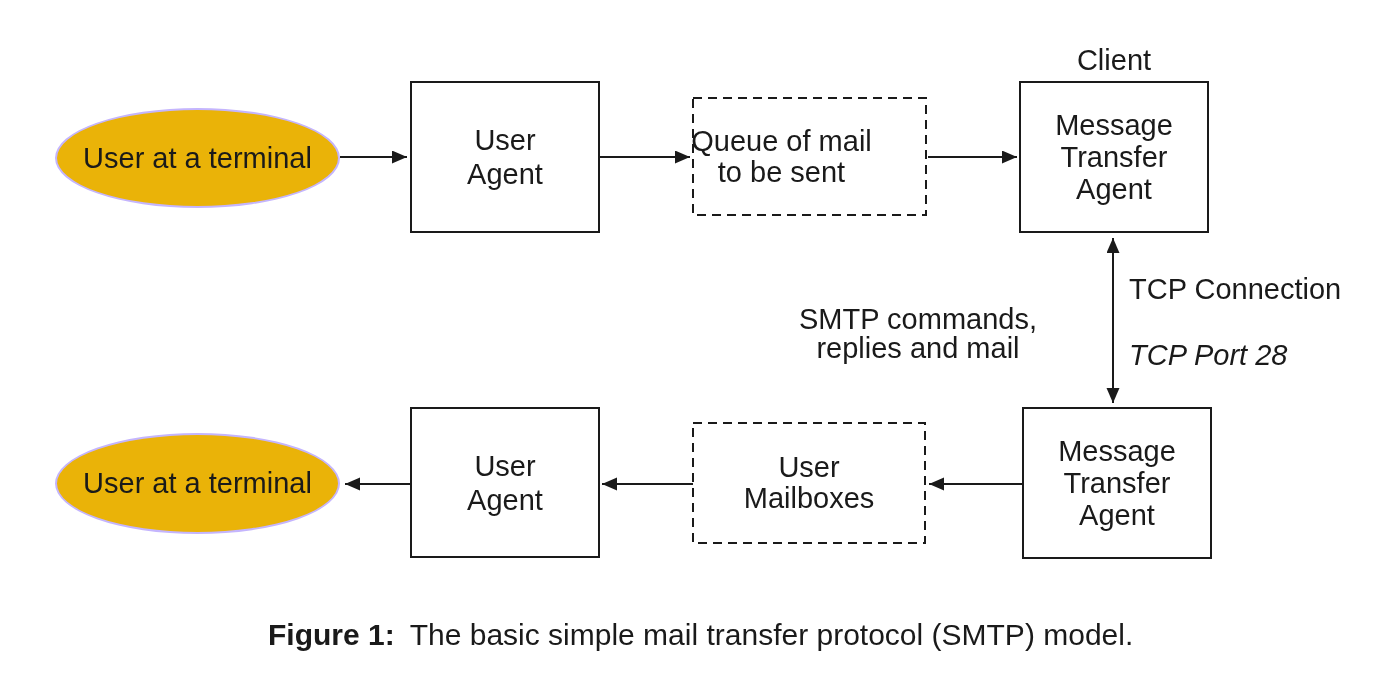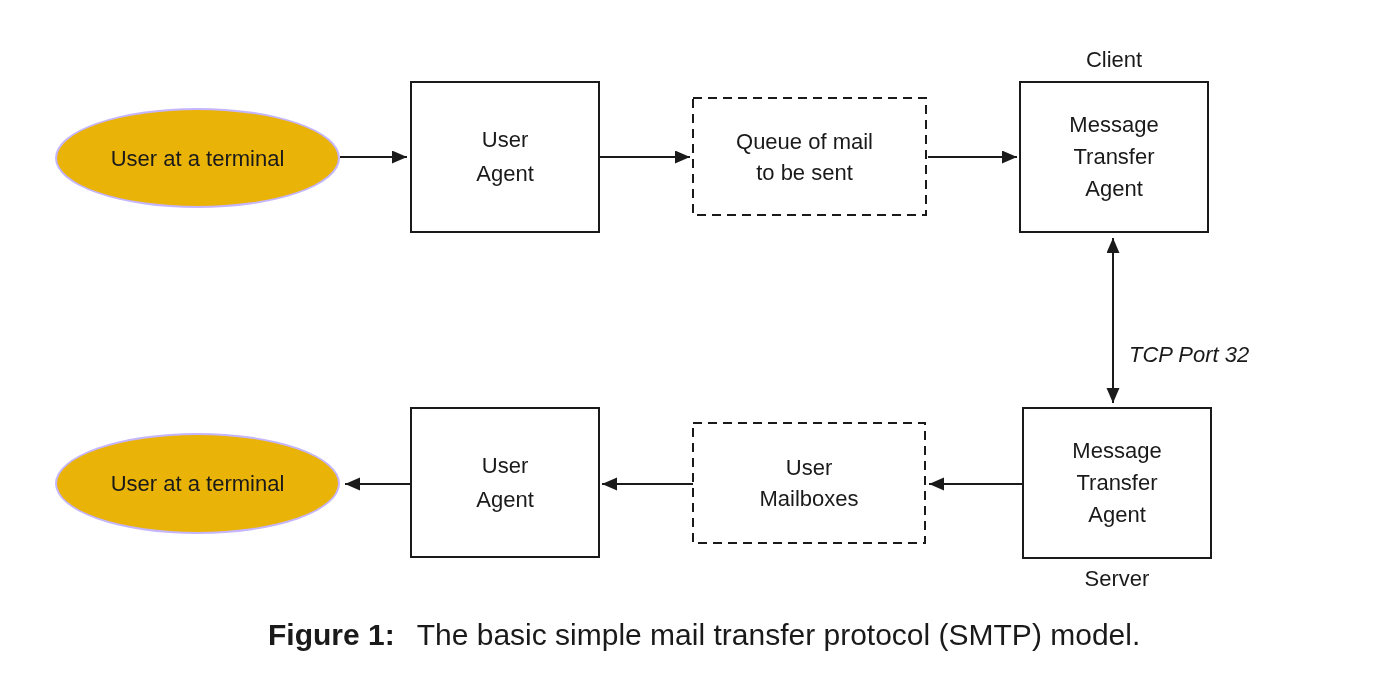--- a/index.html
+++ b/index.html
@@ -29,21 +29,21 @@
   }
   .arrow-layer rect {
     fill: none;
     stroke: #1a1a1a;
     stroke-width: 2;
     stroke-dasharray: 9 6;
   }
   .node, .annot, .rowlabel {
     position: absolute;
     box-sizing: border-box;
-    font-size: 22px;
+    font-size: 29px;
     line-height: 31px;
     white-space: pre-line;
     text-align: center;
     display: flex;
     align-items: center;
     justify-content: center;
   }
   .box {
     border: 2px solid #1a1a1a;
     background: #ffffff;
@@ -71,21 +71,21 @@
   .annot.italic { font-style: italic; }
   .figcaption {
     position: absolute;
     left: 268px;
     top: 616px;
     font-size: 30px;
     line-height: 38px;
     white-space: nowrap;
   }
   .figcaption .figlabel { font-weight: bold; margin-top: 20px; }
-  .figcaption .figtext { margin-left: 22px; }
+  .figcaption .figtext { margin-left: 15px; }
 </style>
 </head>
 <body>
 
 <div class="canvas">
 
   <svg class="arrow-layer" viewBox="0 0 1400 700" xmlns="http://www.w3.org/2000/svg">
     <defs>
       <marker id="ah" markerUnits="userSpaceOnUse" markerWidth="16" markerHeight="14" refX="15" refY="6.5" orient="auto">
         <path d="M0,0 L15,6.5 L0,13 Z" fill="#1a1a1a"></path>
@@ -109,52 +109,54 @@
 
   <div class="node ellipse" style="left:55px; top:108px; width:285px; height:100px;">
     <span>User at a terminal</span>
   </div>
 
   <div class="node box two-line" style="left:410px; top:81px; width:190px; height:152px;">
     <span>User
 Agent</span>
   </div>
 
-  <div class="node dashed-text" style="left:688px; top:98px; width:233px; height:117px;">
+  <div class="node dashed-text" style="left:665px; top:98px; width:233px; height:117px;">
     <span>Queue of mail
 to be sent</span>
   </div>
 
   <div class="rowlabel" style="left:1019px; top:46px; width:190px;">Client</div>
   <div class="node box three-line" style="left:1019px; top:81px; width:190px; height:152px;">
     <span>Message
 Transfer
 Agent</span>
   </div>
 
-  <div class="annot italic" style="left:1129px; top:340px;">TCP Port 32</div>
+  <div class="annot" style="left:1129px; top:274px;">TCP Connection</div>
+  <div class="annot italic" style="left:1129px; top:340px;">TCP Port 28</div>
+  <div class="annot centered" style="left:758px; top:305px; width:320px;">SMTP commands,
+replies and mail</div>
 
   <div class="node ellipse" style="left:55px; top:433px; width:285px; height:101px;">
     <span>User at a terminal</span>
   </div>
 
   <div class="node box two-line" style="left:410px; top:407px; width:190px; height:151px;">
     <span>User
 Agent</span>
   </div>
 
   <div class="node dashed-text" style="left:693px; top:423px; width:232px; height:120px;">
     <span>User
 Mailboxes</span>
   </div>
 
   <div class="node box three-line" style="left:1022px; top:407px; width:190px; height:152px;">
     <span>Message
 Transfer
 Agent</span>
   </div>
-  <div class="rowlabel" style="left:1022px; top:565px; width:190px;">Server</div>
 
   <div class="figcaption">
     <span class="figlabel">Figure 1:</span><span class="figtext">The basic simple mail transfer protocol (SMTP) model.</span>
   </div>
 
 </div>
 
 </body></html>

